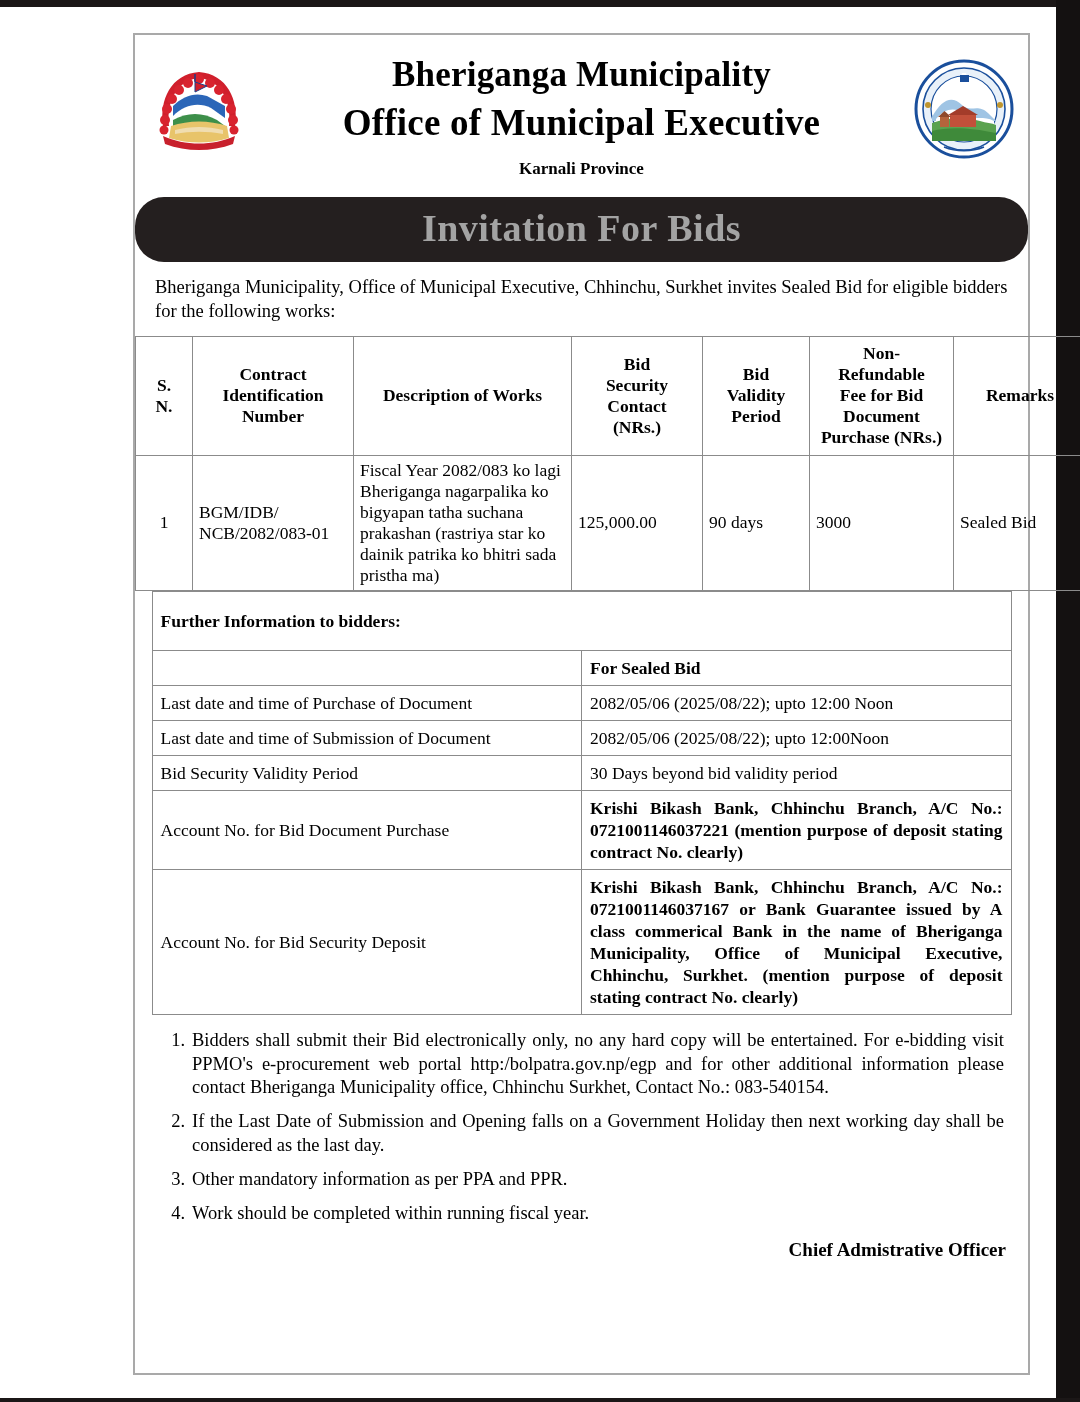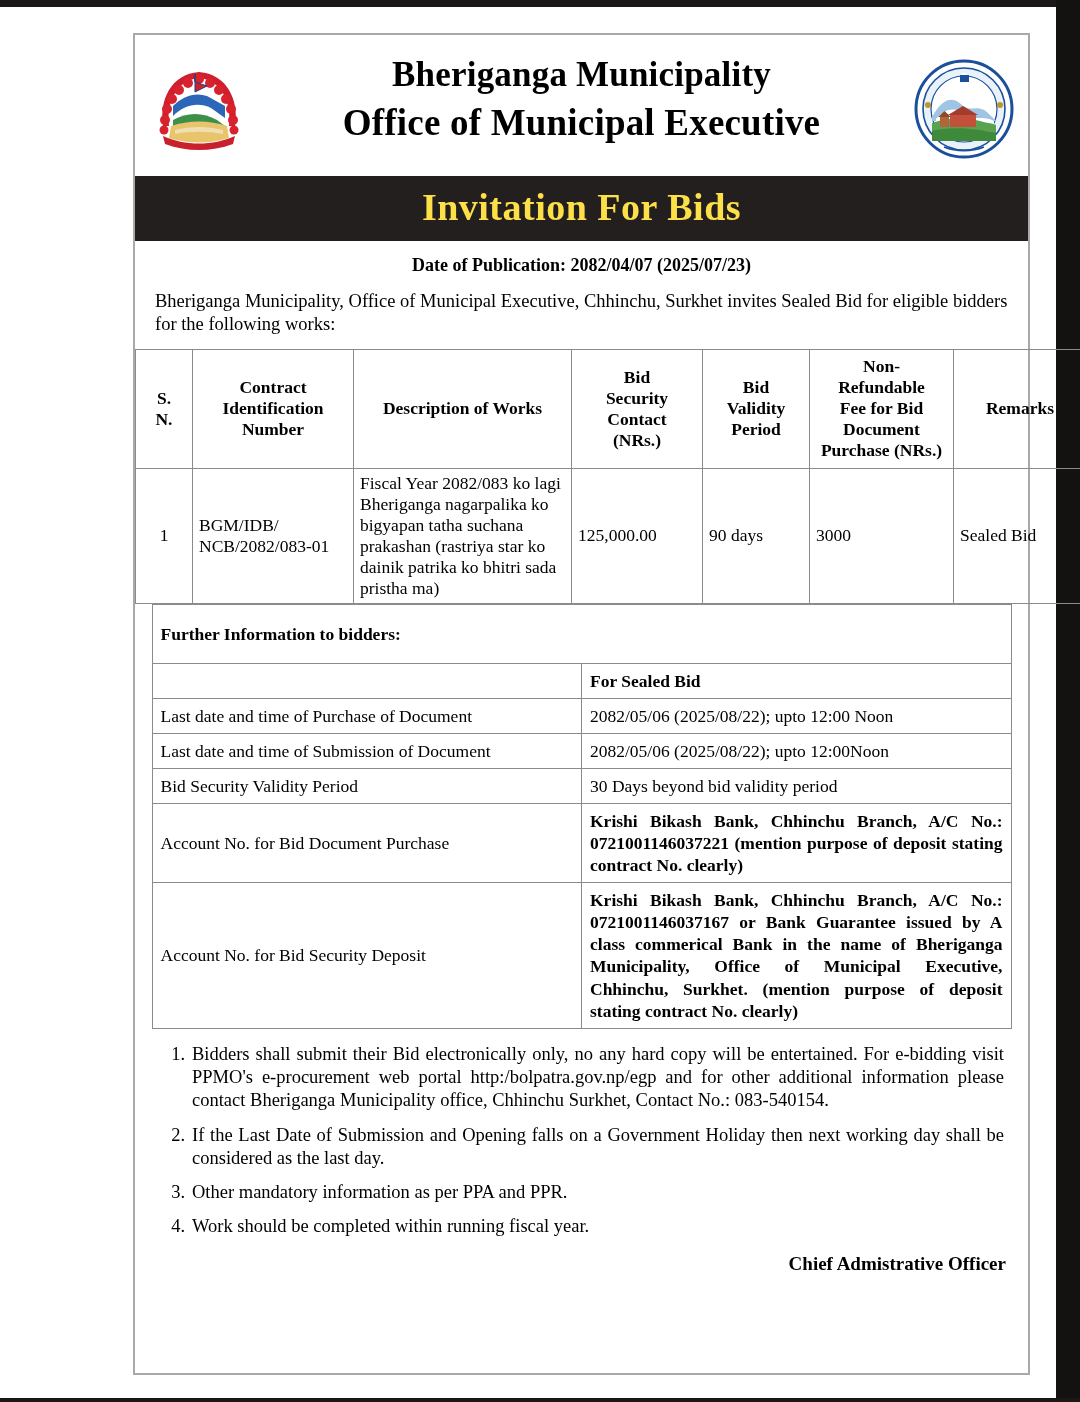--- a/index.html
+++ b/index.html
@@ -58,25 +58,26 @@
   }
   .org-sub{
     font-size:17px;font-weight:bold;line-height:1.28;
     margin-top:14px;
   }
 
   
   .banner{
     margin:14px 0 0 0;
     background:#241f1f;
-    color:#fde047;
+    color:#a3a3a3;
     text-align:center;
     font-size:38px;font-weight:bold;
     letter-spacing:.5px;
     padding:9px 0 12px 0;
+    border-radius:29px;
   }
 
   .pubdate{
     text-align:center;
     font-size:18px;font-weight:bold;
     margin:14px 0 0 0;
   }
 
   .intro{
     font-size:18.5px;
@@ -221,26 +222,26 @@
       <g fill="#b8860b" opacity=".85">
         <circle cx="14" cy="46" r="3"></circle>
           <circle cx="86" cy="46" r="3"></circle>
       </g>
       <path d="M30 88 C42 93 58 93 70 88" stroke="#1a4f9c" stroke-width="1.4" fill="none"></path>
     </svg>
 
     <div class="org-title">Bheriganga Municipality</div>
     <div class="org-title2">Office of Municipal Executive</div>
     <div class="org-sub">
+      <div>Karnali Province</div>
     </div>
   </div>
 
   <div class="banner">Invitation For Bids</div>
 
-  <div class="pubdate">Date of Publication: 2082/04/07 (2025/07/23)</div>
 
   <div class="intro">Bheriganga Municipality, Office of Municipal Executive, Chhinchu, Surkhet invites Sealed Bid for eligible bidders for the following works:</div>
 
   <table class="tbl">
     <thead>
       <tr>
         <th class="c-sn">
           <div>S.</div>
           <div>N.</div>
         </th>

